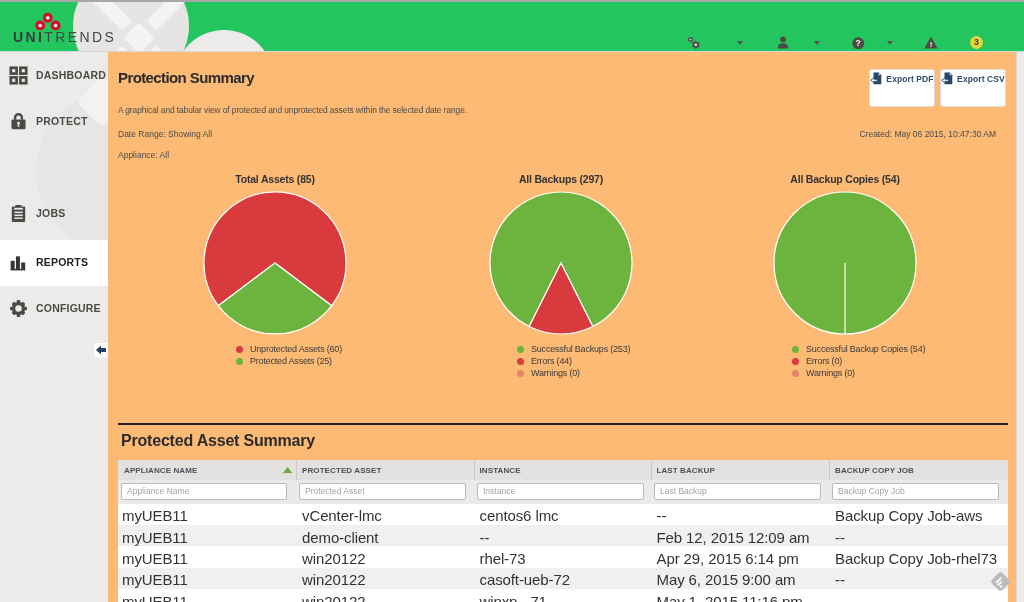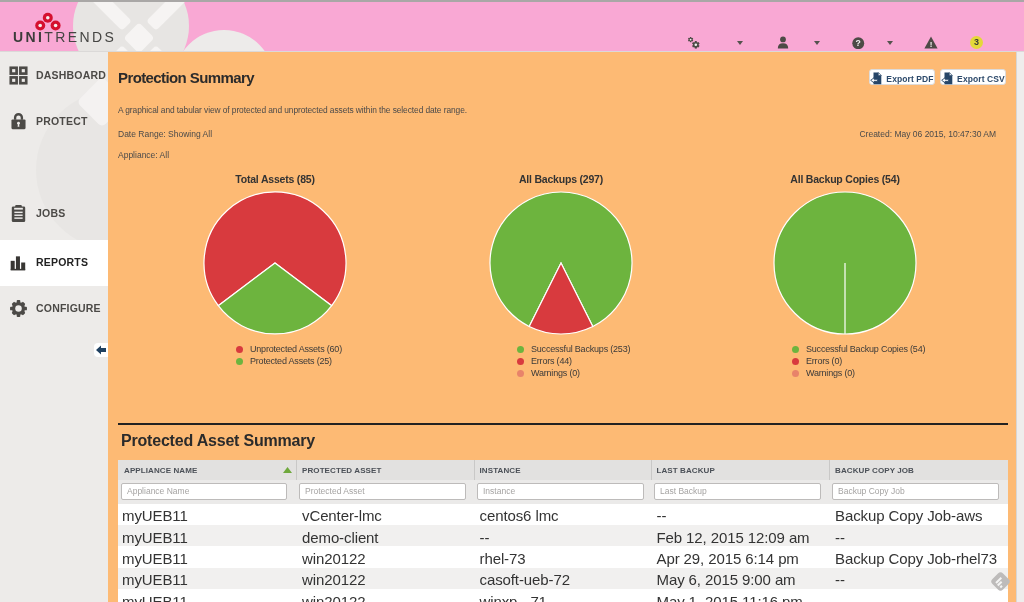--- a/index.html
+++ b/index.html
@@ -4,21 +4,21 @@
 <style>
 * { margin:0; padding:0; box-sizing:border-box; }
 html,body { width:1024px; height:602px; overflow:hidden; }
 body { font-family:"Liberation Sans", sans-serif; position:relative; background:#f2f0ef; }
 .abs { position:absolute; }
 
 
 #topstrip { left:0; top:0; width:1024px; height:2px; background:#a9a7a6; }
 
 
-#header { left:0; top:2px; width:1024px; height:50px; background:#f9a8d4; overflow:hidden; }
+#header { left:0; top:2px; width:1024px; height:50px; background:#22c55e; overflow:hidden; }
 #logo-text { left:13px; top:28px; font-size:14px; letter-spacing:2.4px; color:#3c3c3a; font-weight:bold; line-height:14px; }
 #logo-text .lt { font-weight:normal; color:#454543; }
 
 
 .mtxt { top:35px; height:10px; font-size:12px; font-weight:bold; color:#55524e; letter-spacing:0.3px; line-height:10px;margin-top:32px; }
 .caret { top:39px; width:0; height:0; border-left:3.5px solid transparent; border-right:3.5px solid transparent; border-top:4px solid #55524e; }
 #alert-badge { left:970px; top:34px; width:13px; height:13px; border-radius:50%; background:#e4d839; color:#3a3a35; font-size:9px; font-weight:bold; text-align:center; line-height:13px; }
 
 
 #sidebar { left:0; top:52px; width:108px; height:550px; background:#edebe9; overflow:hidden; }
@@ -29,21 +29,21 @@
 
 
 #collapse-tab { left:94px; top:343px; width:14px; height:14px; background:#fff; border-radius:4px 0 0 4px; }
 
 
 #card { left:108px; top:52px; width:909px; height:550px; background:#fdba74; }
 #right-margin { left:1017px; top:52px; width:7px; height:550px; background:#efedec; }
 #card-redge { left:1016px; top:52px; width:1px; height:550px; background:#d8d6d5; }
 
 h1.title { position:absolute; left:10px; top:17px; font-size:15px; color:#2b2b2b; letter-spacing:-0.6px; }
-.btn { position:absolute; top:17px; height:16px; border:1px solid #dddbda; border-radius:3px; background:#fff; font-size:8.5px; font-weight:bold; color:#2d4a6b; line-height:19px; letter-spacing:0.1px; text-align:center; white-space:nowrap; }
+.btn { position:absolute; top:17px; height:38px; border:1px solid #dddbda; border-radius:3px; background:#fff; font-size:8.5px; font-weight:bold; color:#2d4a6b; line-height:19px; letter-spacing:0.1px; text-align:center; white-space:nowrap; }
 .btn svg { vertical-align:-3px; margin-right:4px; }
 
 .desc { position:absolute; left:10px; top:53px; font-size:8.4px; letter-spacing:-0.08px; color:#4a4a4a; }
 .meta { position:absolute; font-size:8.5px; color:#4a4a4a; }
 
 
 .ctitle { position:absolute; top:121px; font-size:10.5px; font-weight:bold; color:#333; text-align:center; letter-spacing:-0.2px; }
 .legend { position:absolute; font-size:9px; letter-spacing:-0.2px; color:#3a3a3a; }
 .legend .row { height:12.2px; line-height:12.2px; white-space:nowrap; }
 .dot { display:inline-block; width:7px; height:7px; border-radius:50%; margin-right:7px; vertical-align:-1px; }

